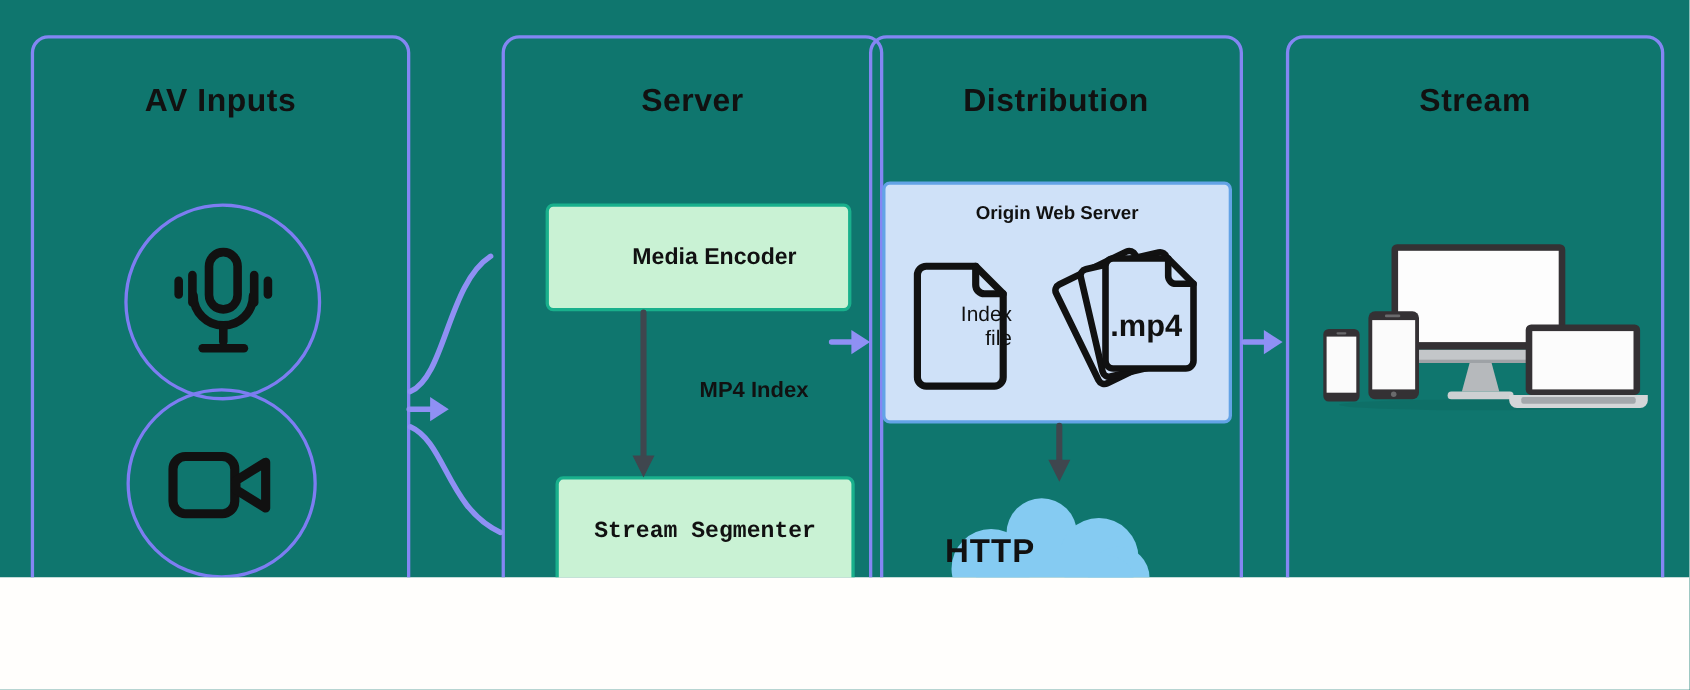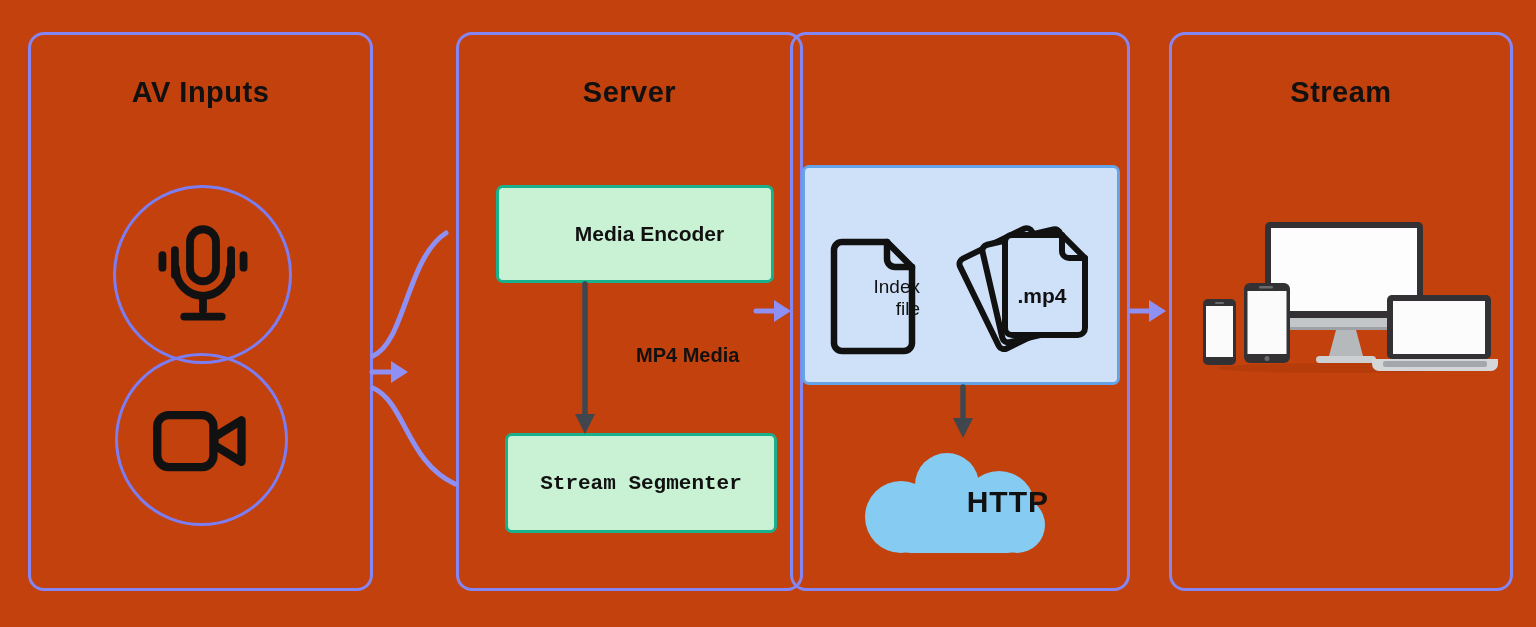--- a/index.html
+++ b/index.html
@@ -1,18 +1,18 @@
 <!DOCTYPE html>
 <html><head>
 <meta charset="utf-8">
 <style>
   html,body{margin:0;padding:0;background:#fffefc;}
   .canvas{
-    position:relative;width:1536px;height:627px;overflow:hidden;
-    font-family:"Liberation Sans",sans-serif;color:#111;background:#c2410c;
+    position:relative;width:1536px;height:525px;overflow:hidden;
+    font-family:"Liberation Sans",sans-serif;color:#111;background:#0f766e;
   }
   .panel{
     position:absolute;top:32px;height:559px;box-sizing:border-box;
     border:3px solid #8486f3;border-radius:16px;background:transparent;
   }
   .panel-title{
     position:absolute;top:43px;left:0;right:0;text-align:center;
     font-size:29px;font-weight:bold;letter-spacing:.5px;line-height:29px;
   }
   .overlay{position:absolute;left:0;top:0;z-index:6;pointer-events:none;}
@@ -41,23 +41,23 @@
     position:absolute;left:9px;top:130px;width:318px;height:220px;box-sizing:border-box;
     background:#cfe1f8;border:3px solid #63a3e6;border-radius:7px;
   }
   .origin-title{position:absolute;top:16px;left:0;right:0;text-align:center;font-size:17px;font-weight:bold;}
   .index-doc-svg{position:absolute;left:22px;top:70px;}
   .index-doc-label{
     position:absolute;left:23px;top:108px;width:92px;text-align:right;
     font-size:19px;font-weight:normal;line-height:22px;white-space:pre-line;
   }
   .mp4-stack-svg{position:absolute;left:145px;top:55px;}
-  .mp4-stack-label{position:absolute;left:192px;top:117px;width:90px;text-align:center;font-size:21px;font-weight:bold;line-height:21px;}
+  .mp4-stack-label{position:absolute;left:192px;top:117px;width:90px;text-align:center;font-size:28px;font-weight:bold;line-height:21px;}
   .cloud-svg{position:absolute;left:66px;top:402px;}
-  .cloud-label{position:absolute;left:66px;top:452px;width:190px;text-align:right;font-size:30px;font-weight:bold;line-height:30px;letter-spacing:1px;}
+  .cloud-label{position:absolute;left:66px;top:452px;width:190px;text-align:left;font-size:30px;font-weight:bold;line-height:30px;letter-spacing:1px;}
 
   
   .devices-svg{position:absolute;left:23px;top:180px;}
 </style>
 </head>
 <body>
 
 <div class="canvas">
 
   <div class="panel" style="left:28px;width:345px;">
@@ -88,30 +88,32 @@
     </div>
   </div>
 
   <div class="panel" style="left:408px;width:347px;margin-left:48px;">
     <div class="panel-title">Server</div>
 
     <div class="process-box box-media-encoder">
       <span>Media Encoder</span>
     </div>
 
-    <div class="mp4-label">MP4 Media</div>
+    <div class="mp4-label">MP4 Index</div>
 
     <div class="process-box box-stream-segmenter">
       <span>Stream Segmenter</span>
     </div>
   </div>
 
   <div class="panel" style="left:790px;width:340px;">
+    <div class="panel-title">Distribution</div>
 
     <div class="origin-box">
+      <div class="origin-title">Origin Web Server</div>
 
       <svg class="index-doc-svg" width="92" height="117" viewBox="0 0 92 117">
         <g fill="none" stroke="#111" stroke-width="6.5" stroke-linejoin="round" stroke-linecap="round">
           <path d="M60 4 H15 a8 8 0 0 0 -8 8 v93 a8 8 0 0 0 8 8 h62 a8 8 0 0 0 8 -8 V29 z"></path>
           <path d="M60 4 v17 a8 8 0 0 0 8 8 h17"></path>
         </g>
       </svg>
       <div class="index-doc-label">Index
 file</div>
 

